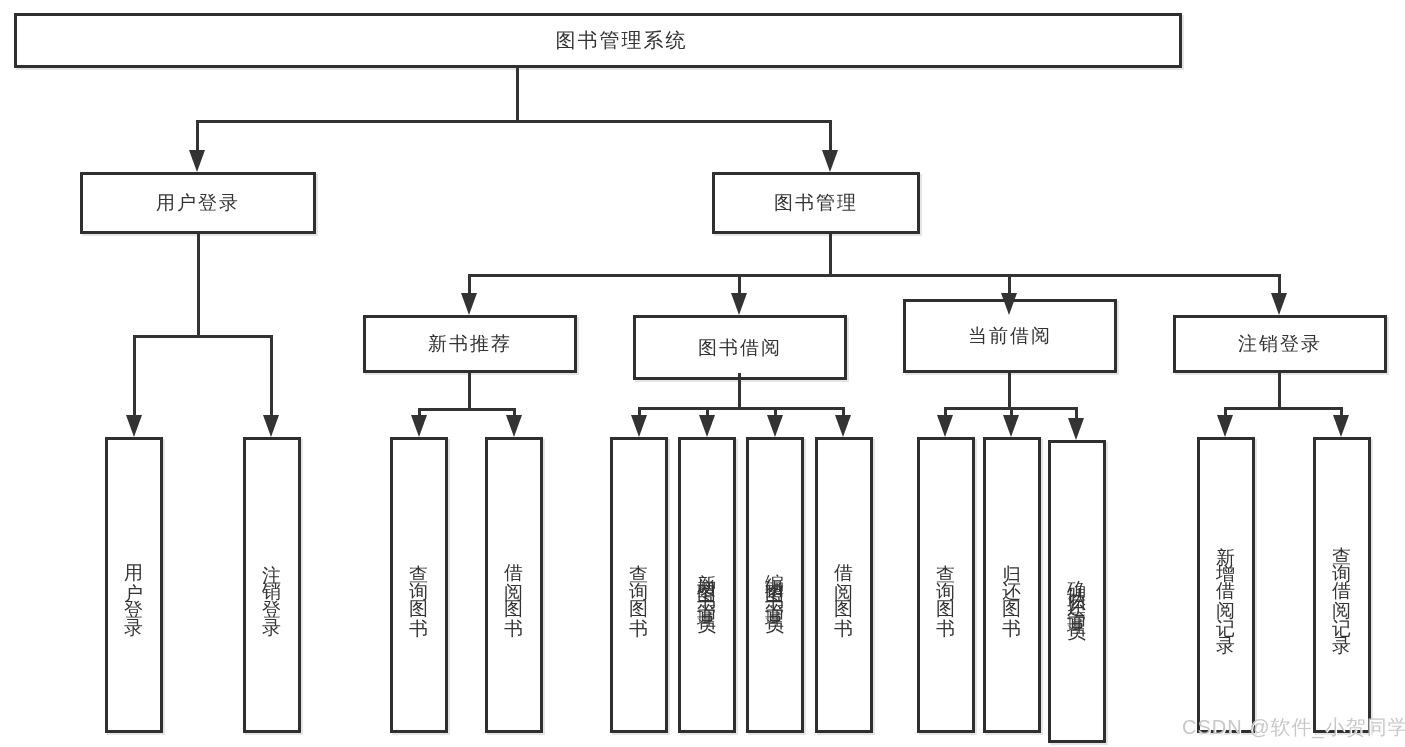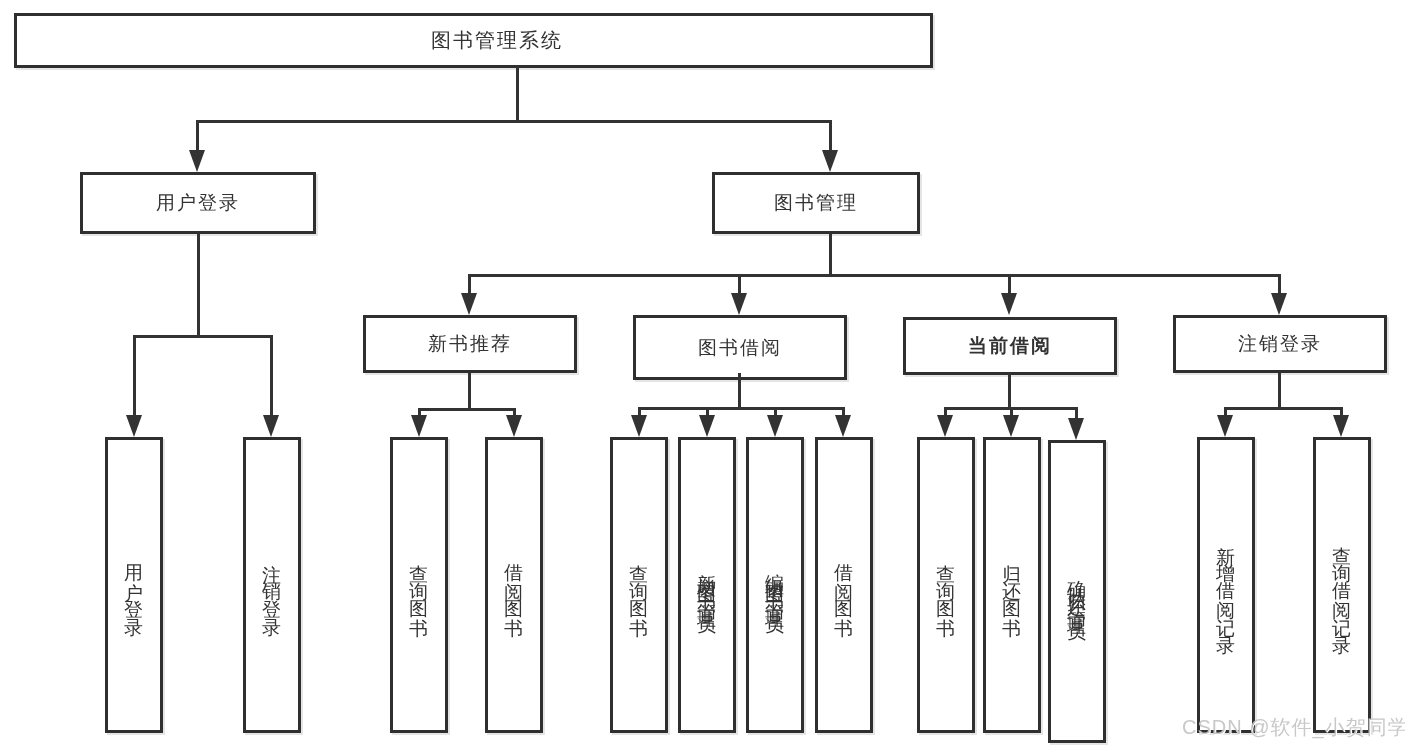--- a/index.html
+++ b/index.html
@@ -47,28 +47,28 @@
     letter-spacing:1px;
     white-space:nowrap;
     z-index:5;
   }
 </style>
 </head>
 <body>
 
 <div id="canvas">
 
-  <div class="box root" style="left:14px;top:13px;width:919px;height:55px;padding-left:47px;">图书管理系统</div>
+  <div class="box root" style="left:14px;top:13px;width:1168px;height:55px;padding-left:47px;">图书管理系统</div>
 
   <div class="box" style="left:80px;top:172px;width:236px;height:62px;">用户登录</div>
   <div class="box" style="left:712px;top:172px;width:208px;height:62px;">图书管理</div>
 
   <div class="box" style="left:363px;top:315px;width:214px;height:58px;">新书推荐</div>
   <div class="box" style="left:633px;top:315px;width:214px;height:65px;text-align:right;">图书借阅</div>
-  <div class="box" style="left:903px;top:317px;width:214px;height:58px;font-weight:bold;">当前借阅</div>
+  <div class="box" style="left:903px;top:299px;width:214px;height:74px;">当前借阅</div>
   <div class="box" style="left:1173px;top:315px;width:214px;height:58px;">注销登录</div>
 
   <div class="box leaf" style="left:105px;top:437px;width:58px;height:296px;">
     <span>用户登录</span>
     </div>
   <div class="box leaf" style="left:243px;top:437px;width:58px;height:296px;">
     <span>注销登录</span>
     </div>
 
   <div class="box leaf" style="left:390px;top:437px;width:58px;height:296px;">

